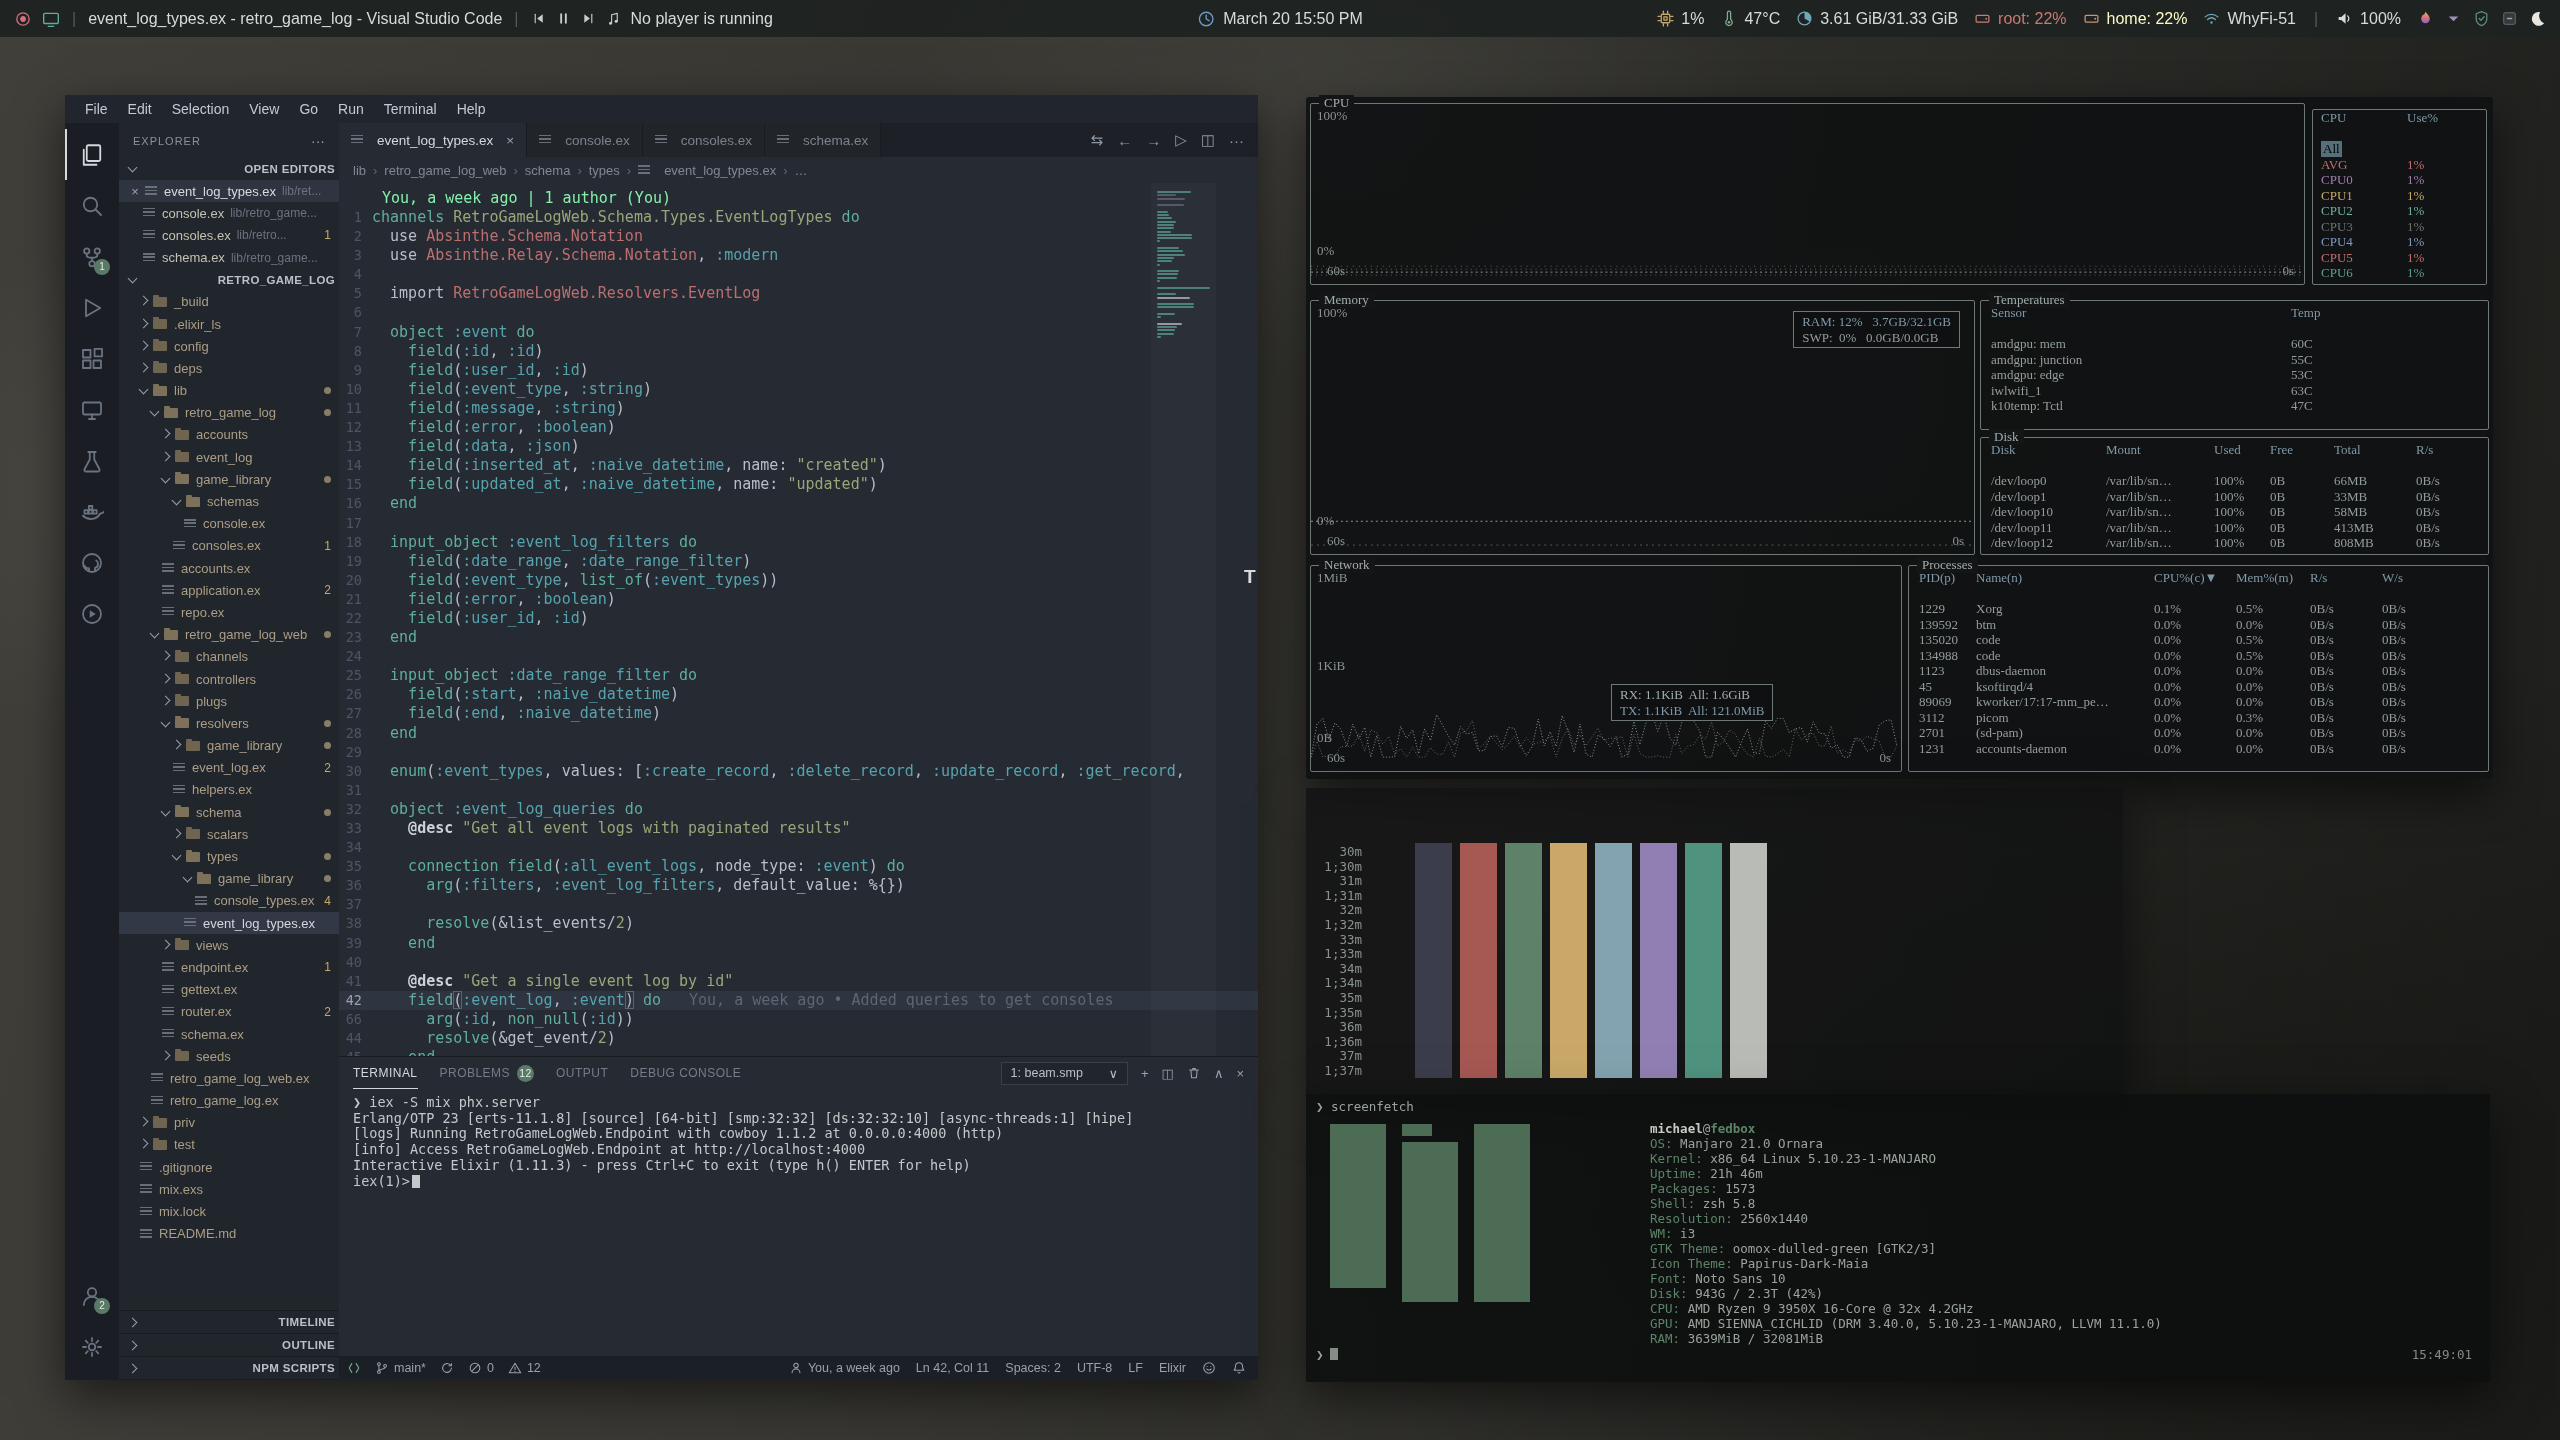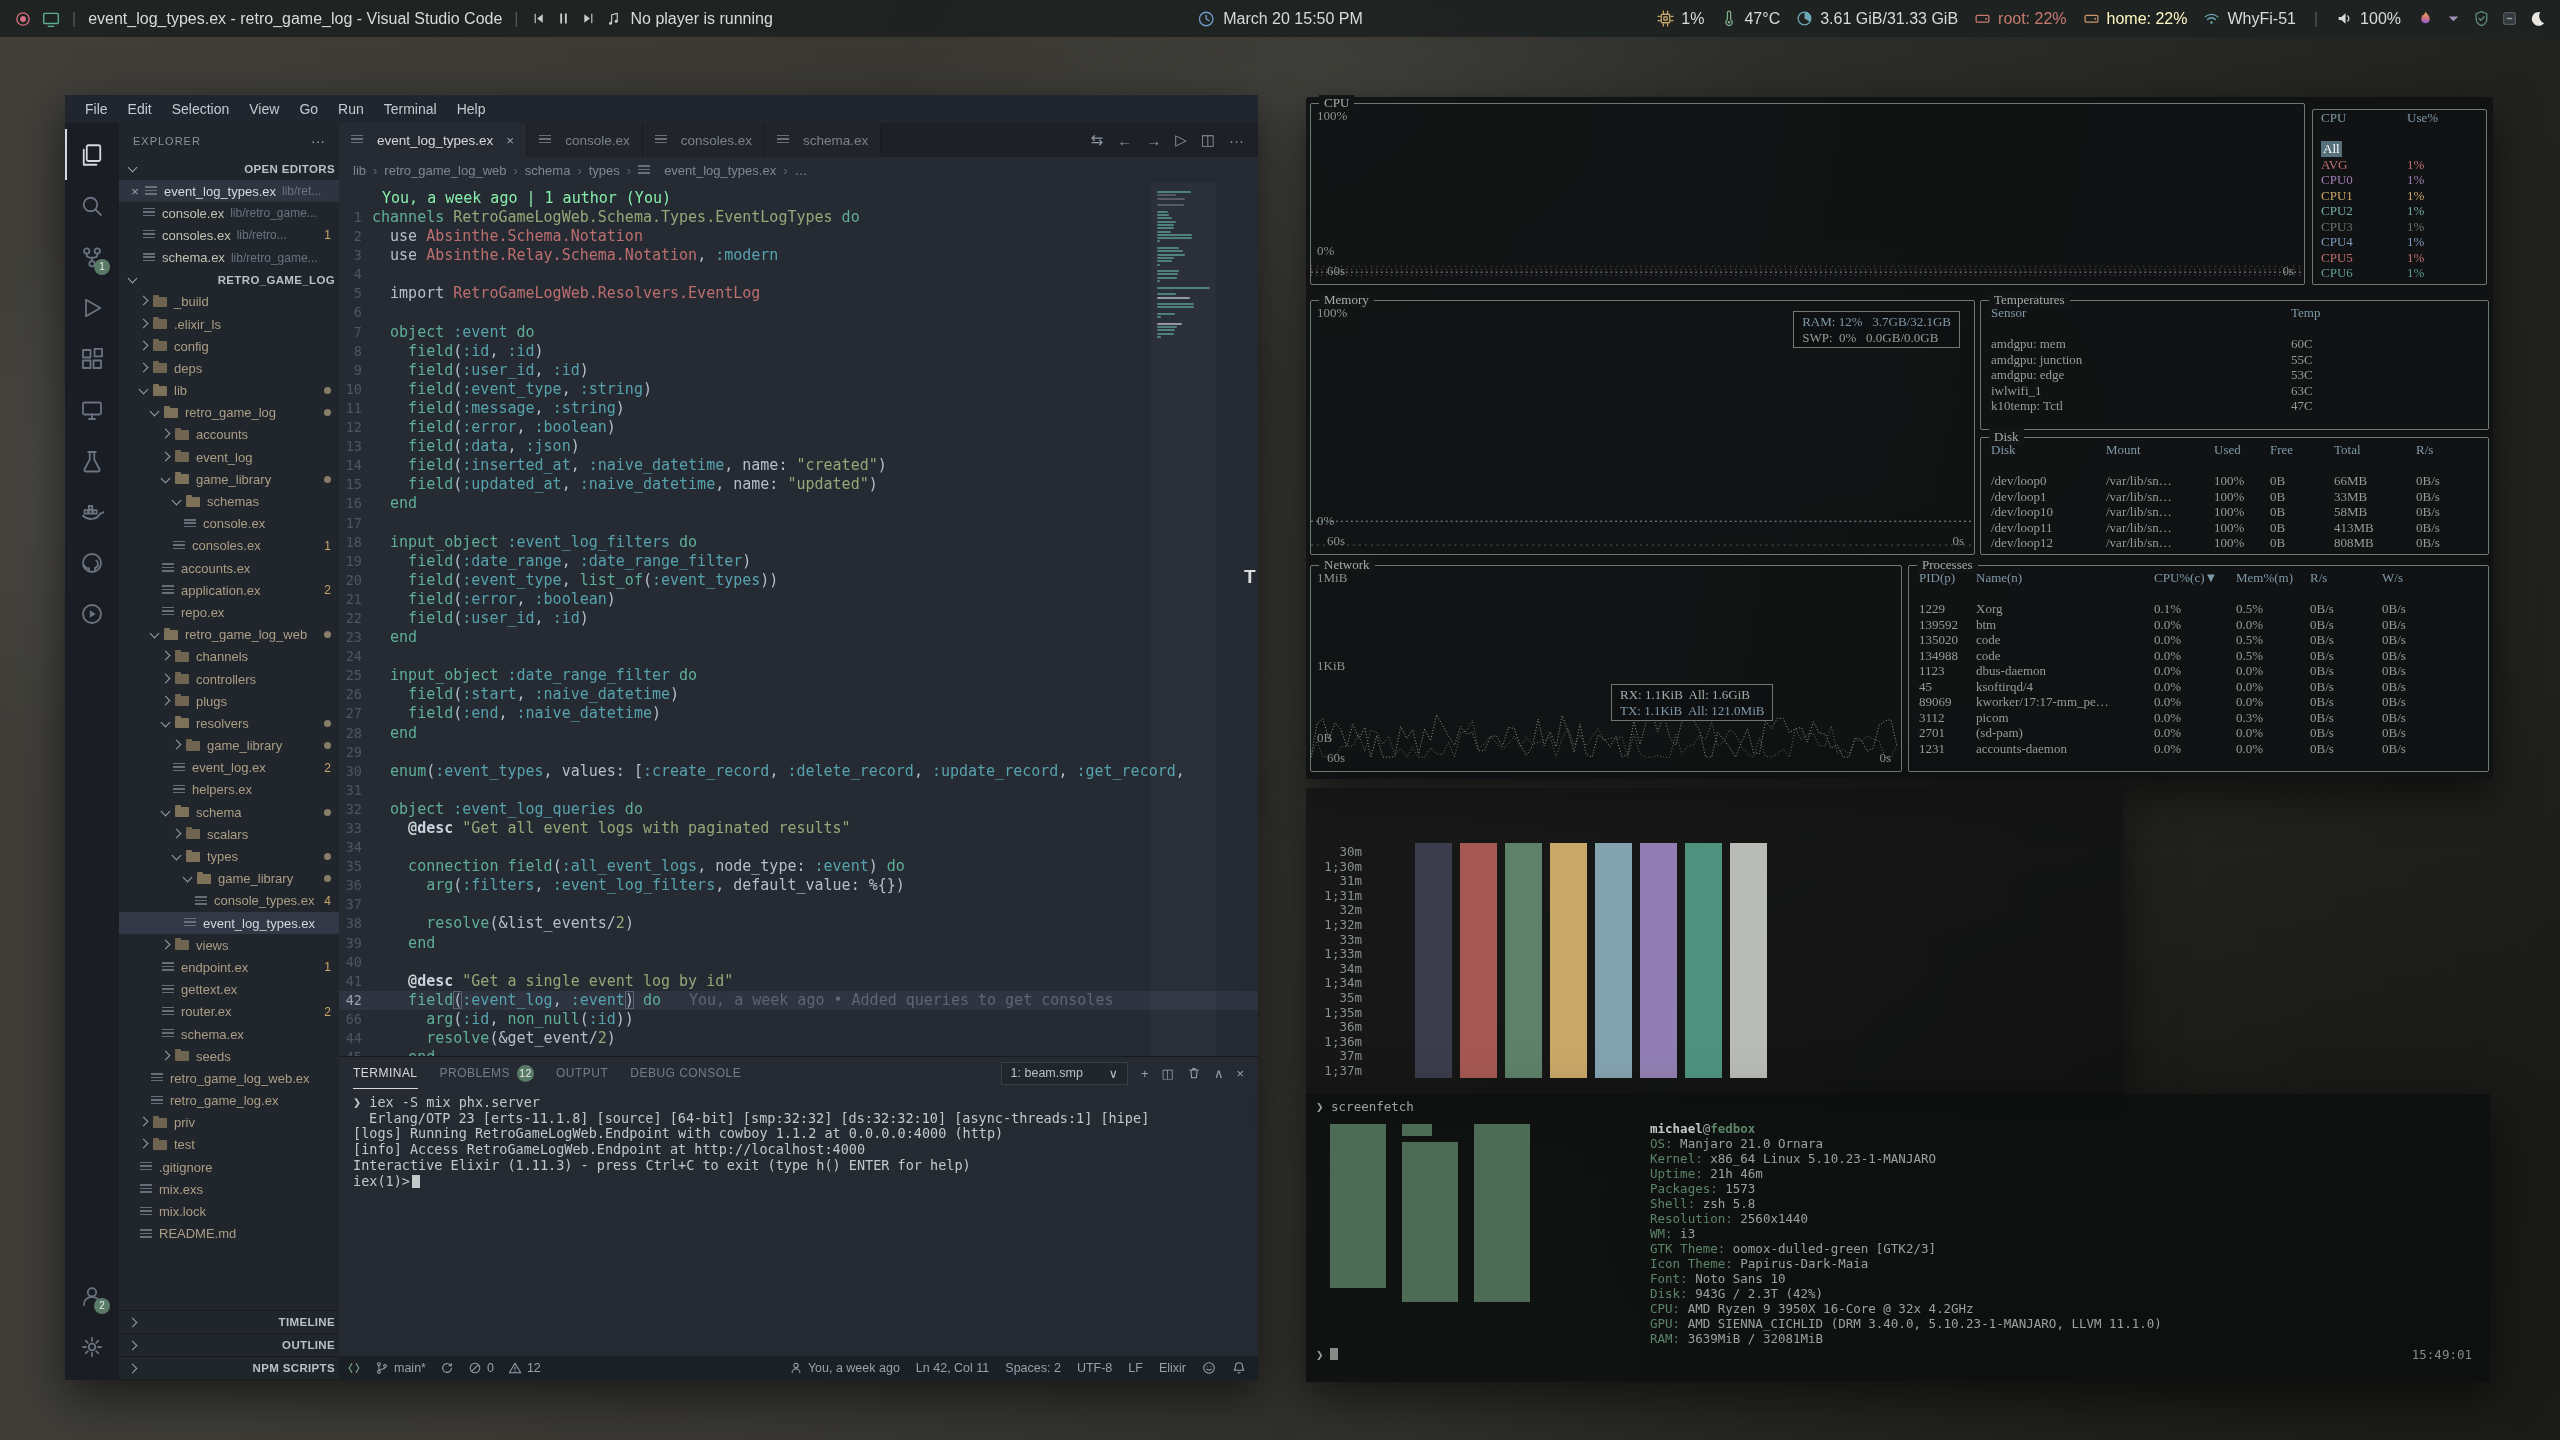--- a/index.html
+++ b/index.html
@@ -843,21 +843,21 @@
                   <svg class="ic" viewBox="0 0 16 16">
                     <path d="M3 4.5h10M6.5 4.5V3h3v1.5M4.5 4.5l.7 9h5.6l.7-9"></path>
                   </svg>
                 </span>
                 <span>∧</span>
                 <span>×</span>
               </div>
           </div>
           <div class="term-body" id="term-lines">
               <div style="white-space: pre;">❯ iex -S mix phx.server</div>
-              <div style="white-space: pre; margin-left: 16px;">Erlang/OTP 23 [erts-11.1.8] [source] [64-bit] [smp:32:32] [ds:32:32:10] [async-threads:1] [hipe]</div>
+              <div style="white-space: pre;">Erlang/OTP 23 [erts-11.1.8] [source] [64-bit] [smp:32:32] [ds:32:32:10] [async-threads:1] [hipe]</div>
               <div style="white-space: pre;"></div>
               <div style="white-space: pre;">[logs] Running RetroGameLogWeb.Endpoint with cowboy 1.1.2 at 0.0.0.0:4000 (http)</div>
               <div style="white-space: pre;">[info] Access RetroGameLogWeb.Endpoint at http://localhost:4000</div>
               <div style="white-space: pre;">Interactive Elixir (1.11.3) - press Ctrl+C to exit (type h() ENTER for help)</div>
               <div style="white-space: pre;">iex(1)&gt;<span class="cursor"></span></div>
             </div>
         </div>
         <div class="statusbar">
           <div style="display:flex" id="st-left">
               <span class="st-item">
@@ -965,21 +965,21 @@
         <span class="axis" style="left: 16px; bottom: 6px;">60s</span>
         <span class="axis" style="right: 10px; bottom: 6px;">0s</span>
       </div>
     <div class="panel" id="p-cpuleg" style="left:1006px;top:12px;width:175px;height:176px">
         <div class="legrow thead">
           <span class="lab">CPU</span>
           <span>Use%</span>
         </div>
         <div>&nbsp;</div>
         <div class="legrow">
-          <span class="lab selAll" style="width: auto; margin-right: 60px; color: #ffffff;">All</span>
+          <span class="lab selAll" style="width: auto; margin-right: 60px; color: #000000;">All</span>
           <span style="color: rgb(184, 192, 192);"></span>
         </div>
         <div class="legrow">
           <span class="lab" style="color: rgb(193, 111, 111);">AVG</span>
           <span style="color: rgb(193, 111, 111);">1%</span>
         </div>
         <div class="legrow">
           <span class="lab" style="color: rgb(159, 127, 179);">CPU0</span>
           <span style="color: rgb(159, 127, 179);">1%</span>
         </div>

